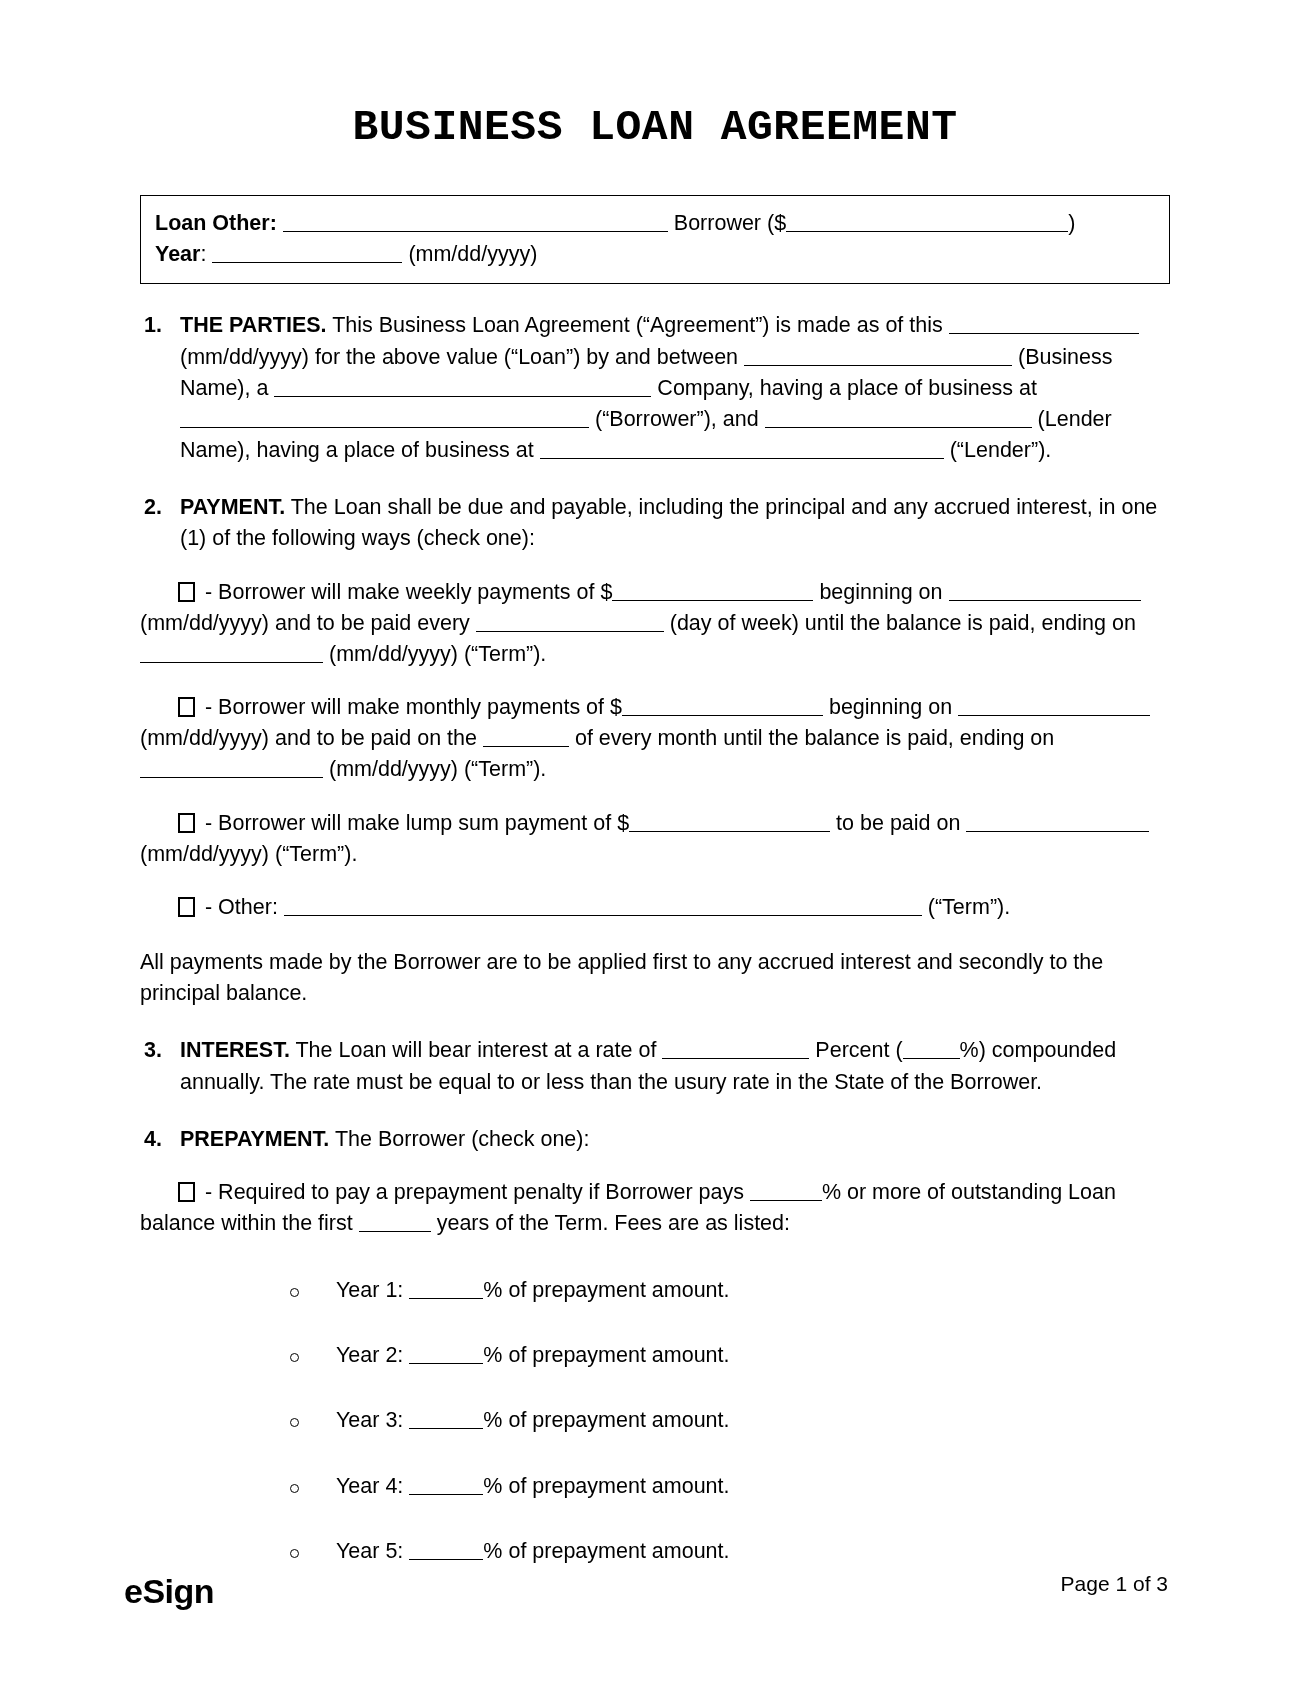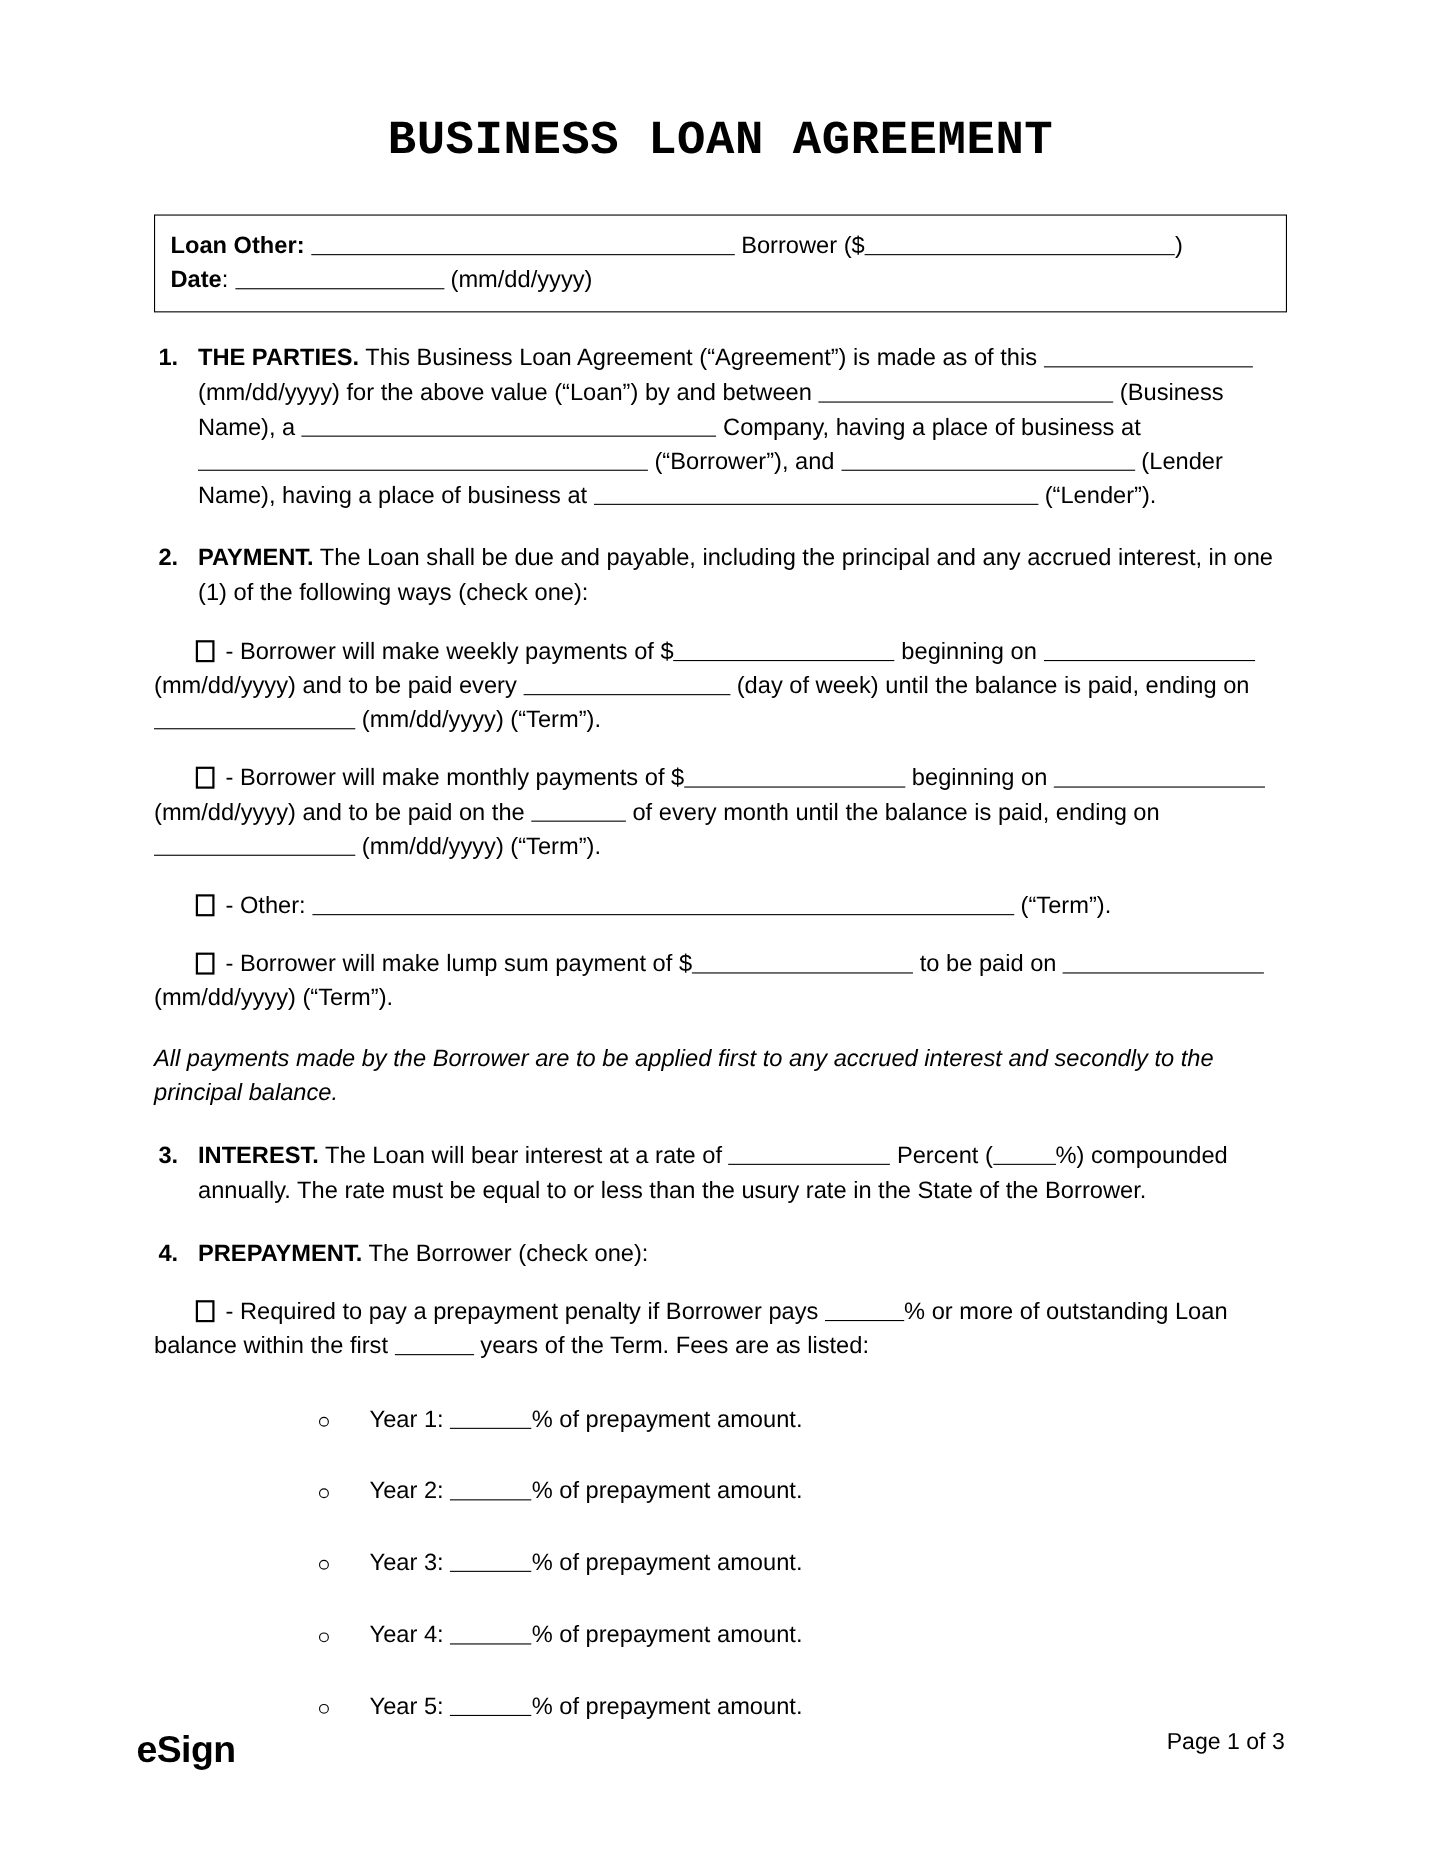--- a/index.html
+++ b/index.html
@@ -101,21 +101,20 @@
     background: #fff;
   }
 
   .flow { display: inline; }
 
   .note-para {
     margin-top: 24px;
     font-size: 21.5px;
     line-height: 1.45;
     margin-left: 0px;
-    font-style: italic;
   }
 
   
   .year-list {
     margin-top: 20px;
     padding-left: 150px;
     font-size: 21.5px;
     line-height: 1.26;
   }
   .year-item {
@@ -166,21 +165,21 @@
 
     <div class="doc-title">BUSINESS LOAN AGREEMENT</div>
 
     <div class="header-box">
       <div class="header-row">
         <span class="hb-label">Loan Other:</span>
         <span class="ln" style="width:385px;"></span>
         <span>Borrower ($</span><span class="ln" style="width:282px;"></span><span>)</span>
       </div>
       <div class="header-row">
-        <span class="hb-label-date">Date</span><span>:</span>
+        <span class="hb-label-date">Year</span><span>:</span>
         <span class="ln" style="width:190px;"></span>
         <span>(mm/dd/yyyy)</span>
       </div>
     </div>
 
     <div class="clause">
       <div class="clause-num">1.</div>
       <div class="clause-body">
         <span class="clause-head">THE PARTIES.</span><span class="flow"> This Business Loan Agreement (“Agreement”) is made as of this </span><span class="ln" style="width:190px;"></span><span class="flow"> (mm/dd/yyyy) for the above value (“Loan”) by and between </span><span class="ln" style="width:268px;"></span><span class="flow"> (Business Name), a </span><span class="ln" style="width:377px;"></span><span class="flow"> Company, having a place of business at </span><span class="ln" style="width:409px;"></span><span class="flow"> (“Borrower”), and </span><span class="ln" style="width:267px;"></span><span class="flow"> (Lender Name), having a place of business at </span><span class="ln" style="width:404px;"></span><span class="flow"> (“Lender”).</span>
       </div>
@@ -200,27 +199,27 @@
     </div>
 
     <div class="opt-block">
       <span class="opt-first-line">
         <span class="chk"></span><span class="flow"> - Borrower will make monthly payments of $</span><span class="ln" style="width:201px;"></span><span class="flow"> beginning on </span><span class="ln" style="width:192px;"></span><span class="flow"> (mm/dd/yyyy) and to be paid on the </span><span class="ln" style="width:86px;"></span><span class="flow"> of every month until the balance is paid, ending on </span><span class="ln" style="width:183px;"></span><span class="flow"> (mm/dd/yyyy) (“Term”).</span>
       </span>
     </div>
 
     <div class="opt-block">
       <span class="opt-first-line">
+        <span class="chk"></span><span class="flow"> - Borrower will make lump sum payment of $</span><span class="ln" style="width:201px;"></span><span class="flow"> to be paid on </span><span class="ln" style="width:183px;"></span><span class="flow"> (mm/dd/yyyy) (“Term”).</span>
+      </span>
+    </div>
+
+    <div class="opt-block">
+      <span class="opt-first-line">
         <span class="chk"></span><span class="flow"> - Other: </span><span class="ln" style="width:638px;"></span><span class="flow"> (“Term”).</span>
-      </span>
-    </div>
-
-    <div class="opt-block">
-      <span class="opt-first-line">
-        <span class="chk"></span><span class="flow"> - Borrower will make lump sum payment of $</span><span class="ln" style="width:201px;"></span><span class="flow"> to be paid on </span><span class="ln" style="width:183px;"></span><span class="flow"> (mm/dd/yyyy) (“Term”).</span>
       </span>
     </div>
 
     <div class="note-para">All payments made by the Borrower are to be applied first to any accrued interest and secondly to the principal balance.</div>
 
     <div class="clause">
       <div class="clause-num">3.</div>
       <div class="clause-body">
         <span class="clause-head">INTEREST.</span><span class="flow">  The Loan will bear interest at a rate of </span><span class="ln" style="width:147px;"></span><span class="flow"> Percent (</span><span class="ln" style="width:57px;"></span><span class="flow">%) compounded annually. The rate must be equal to or less than the usury rate in the State of the Borrower.</span>
       </div>

